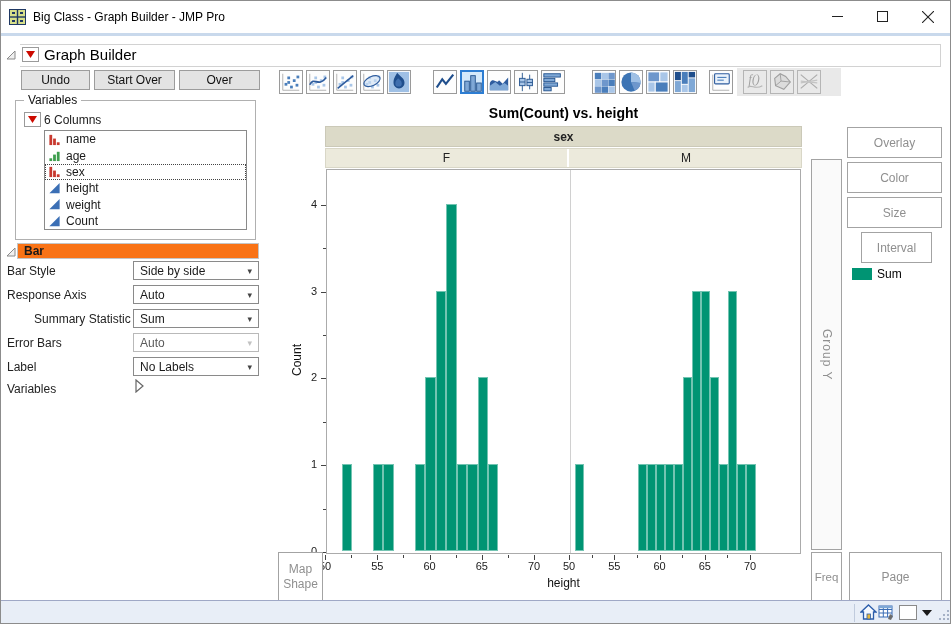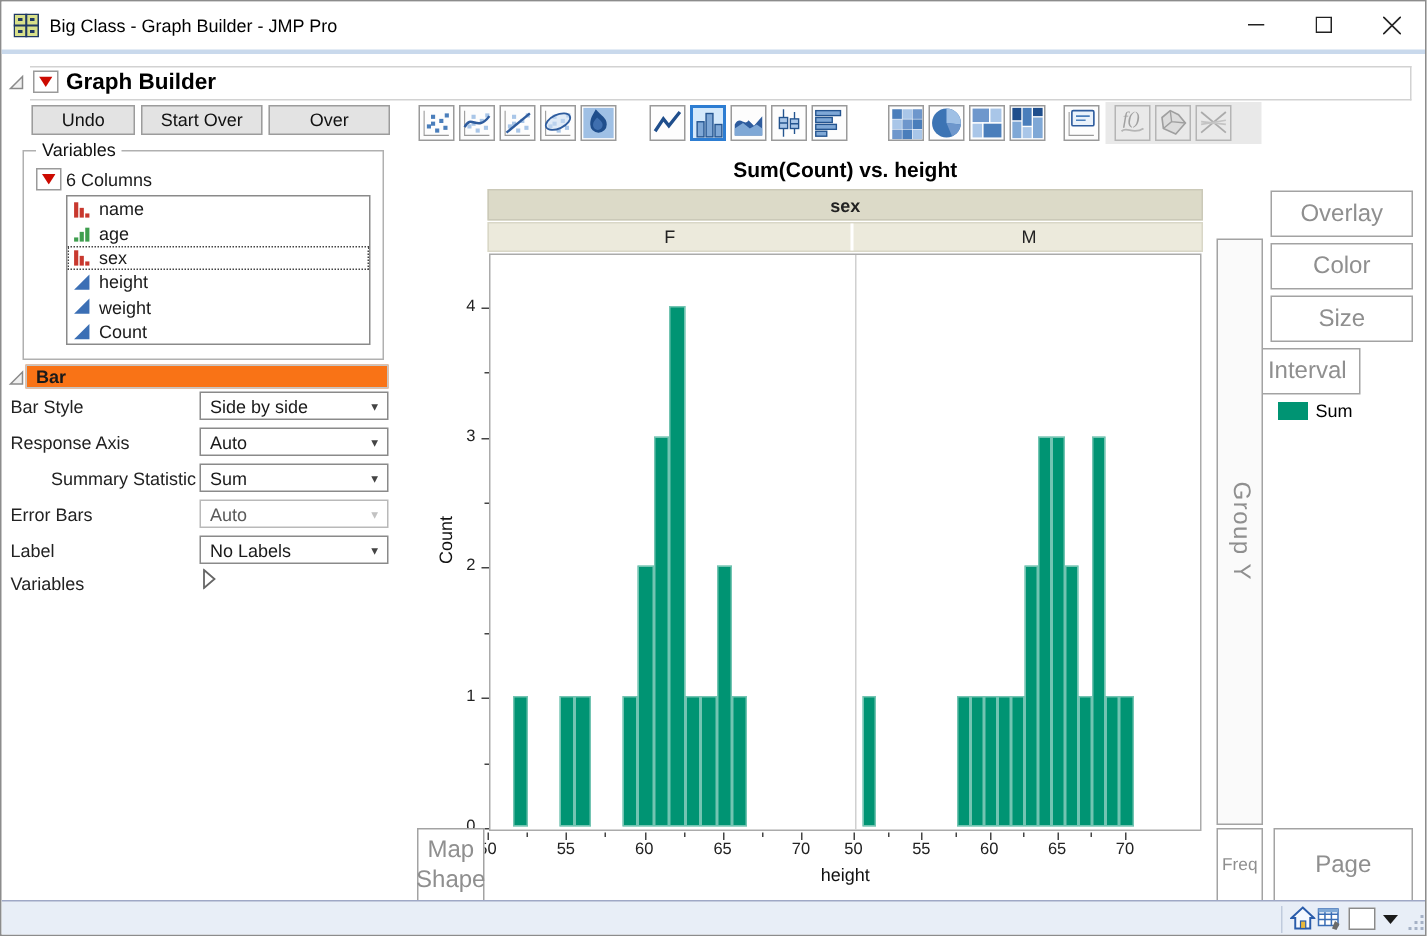--- a/index.html
+++ b/index.html
@@ -15,21 +15,21 @@
   #app-icon { position:absolute; left:8px; top:8px; width:17px; height:16px; }
   #window-title { position:absolute; left:32px; top:9px; font-size:12px; color:#000; white-space:nowrap; }
   .win-btn { position:absolute; top:0; width:45px; height:31px; display:flex; align-items:center; justify-content:center; }
   #btn-min { right:90px; } #btn-max { right:45px; } #btn-close { right:0; }
   
   .disclosure { position:absolute; width:12px; height:12px; }
   #outline-box { position:absolute; left:19px; top:43px; width:921px; height:23px; border:1px solid #d2d2d2; border-left:none; background:#fff; }
   #red-tri-main { position:absolute; left:21px; top:46px; }
   .red-tri-btn { width:17px; height:15px; border:1px solid #9a9a9a; background:#fff; display:flex; align-items:center; justify-content:center; }
   .red-tri-btn svg { display:block; }
-  #outline-title { position:absolute; left:43px; top:45px; font-size:15px; font-weight:bold; color:#000; }
+  #outline-title { position:absolute; left:43px; top:45px; font-size:15px; font-weight:normal; color:#000; }
   
   .act-btn { position:absolute; top:69px; height:20px; background:#e3e3e3; border:1px solid #9c9c9c; font-size:12px; color:#111; display:flex; align-items:center; justify-content:center; }
   #btn-undo { left:20px; width:69px; }
   #btn-startover { left:93px; width:81px; }
   #btn-done { left:178px; width:81px; }
   
   #toolbar-icons { position:absolute; left:278px; top:69px; height:26px; }
   .tb-icon { position:absolute; top:0; width:24px; height:24px; border:1px solid #9a9a9a; background:#fdfdfd; }
   .tb-icon.selected { border:2px solid #2d7dd2; background:#d4e9fb; }
   .tb-icon.disabled { border:1px solid #b5b5b5; background:transparent; }
@@ -60,25 +60,25 @@
   #panel-divider { position:absolute; left:243px; top:0; width:1px; height:100%; background:#d0d0d0; }
   .bar { position:absolute; border:1px solid rgba(255,255,255,0.45); }
   .ytick { position:absolute; background:#444; }
   .ytick-label { position:absolute; width:24px; text-align:right; font-size:11px; color:#222; }
   #ylabel { position:absolute; left:266px; top:352px; width:60px; text-align:center; font-size:12px; color:#111; transform:rotate(-90deg); }
   #xaxis { position:absolute; left:325px; top:554px; width:475px; height:38px; }
   .xtick { position:absolute; top:0; width:1px; background:#444; }
   .xtick-label { position:absolute; top:5px; width:28px; margin-left:-14px; text-align:center; font-size:11px; color:#222; }
   #xlabel { position:absolute; left:325px; top:575px; width:475px; text-align:center; font-size:12px; color:#111; }
   
-  .dz { position:absolute; border:1px solid #a3a3a3; background:#fff; color:#8f8f8f; font-size:16px; display:flex; align-items:center; justify-content:center; text-align:center; }
+  .dz { position:absolute; border:1px solid #a3a3a3; background:#fff; color:#8f8f8f; font-size:12px; display:flex; align-items:center; justify-content:center; text-align:center; }
   #dz-overlay  { left:846px; top:126px; width:95px; height:31px; }
   #dz-color    { left:846px; top:161px; width:95px; height:31px; }
   #dz-size     { left:846px; top:196px; width:95px; height:31px; }
-  #dz-interval { left:835px; top:231px; width:71px; height:31px; }
+  #dz-interval { left:860px; top:231px; width:71px; height:31px; }
   #dz-groupy   { left:810px; top:158px; width:31px; height:391px; background:#fafafa; }
   #dz-groupy span { writing-mode:vertical-rl; letter-spacing:1px; }
   #dz-mapshape { left:277px; top:551px; width:45px; height:49px; line-height:1.25; }
   #dz-freq     { left:810px; top:551px; width:31px; height:49px; font-size:11.5px; }
   #dz-page     { left:848px; top:551px; width:93px; height:49px; }
   
   #legend { position:absolute; left:851px; top:266px; display:flex; align-items:center; }
   #legend-swatch { width:20px; height:12px; margin-right:5px; }
   #legend-label { font-size:12px; color:#000; }
   

